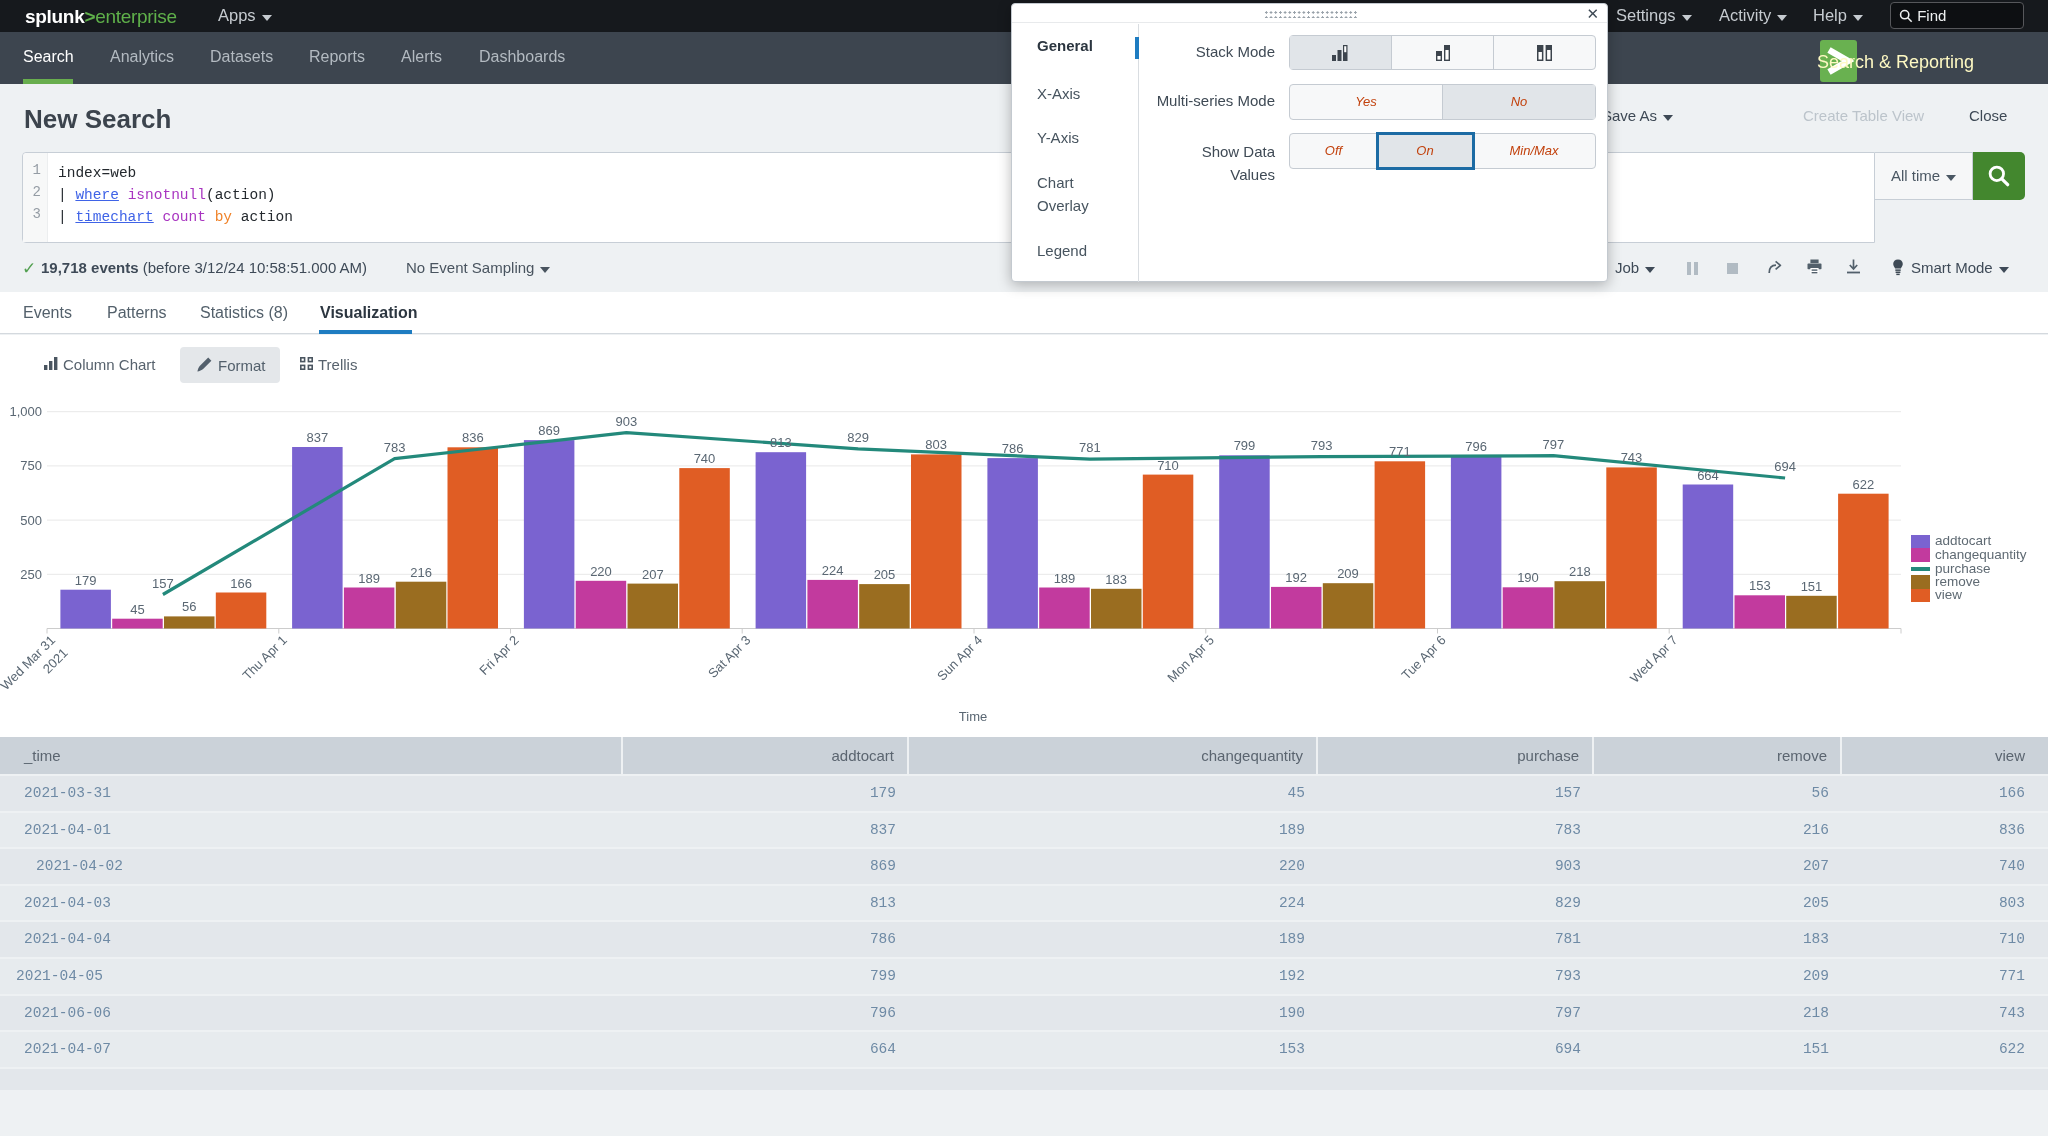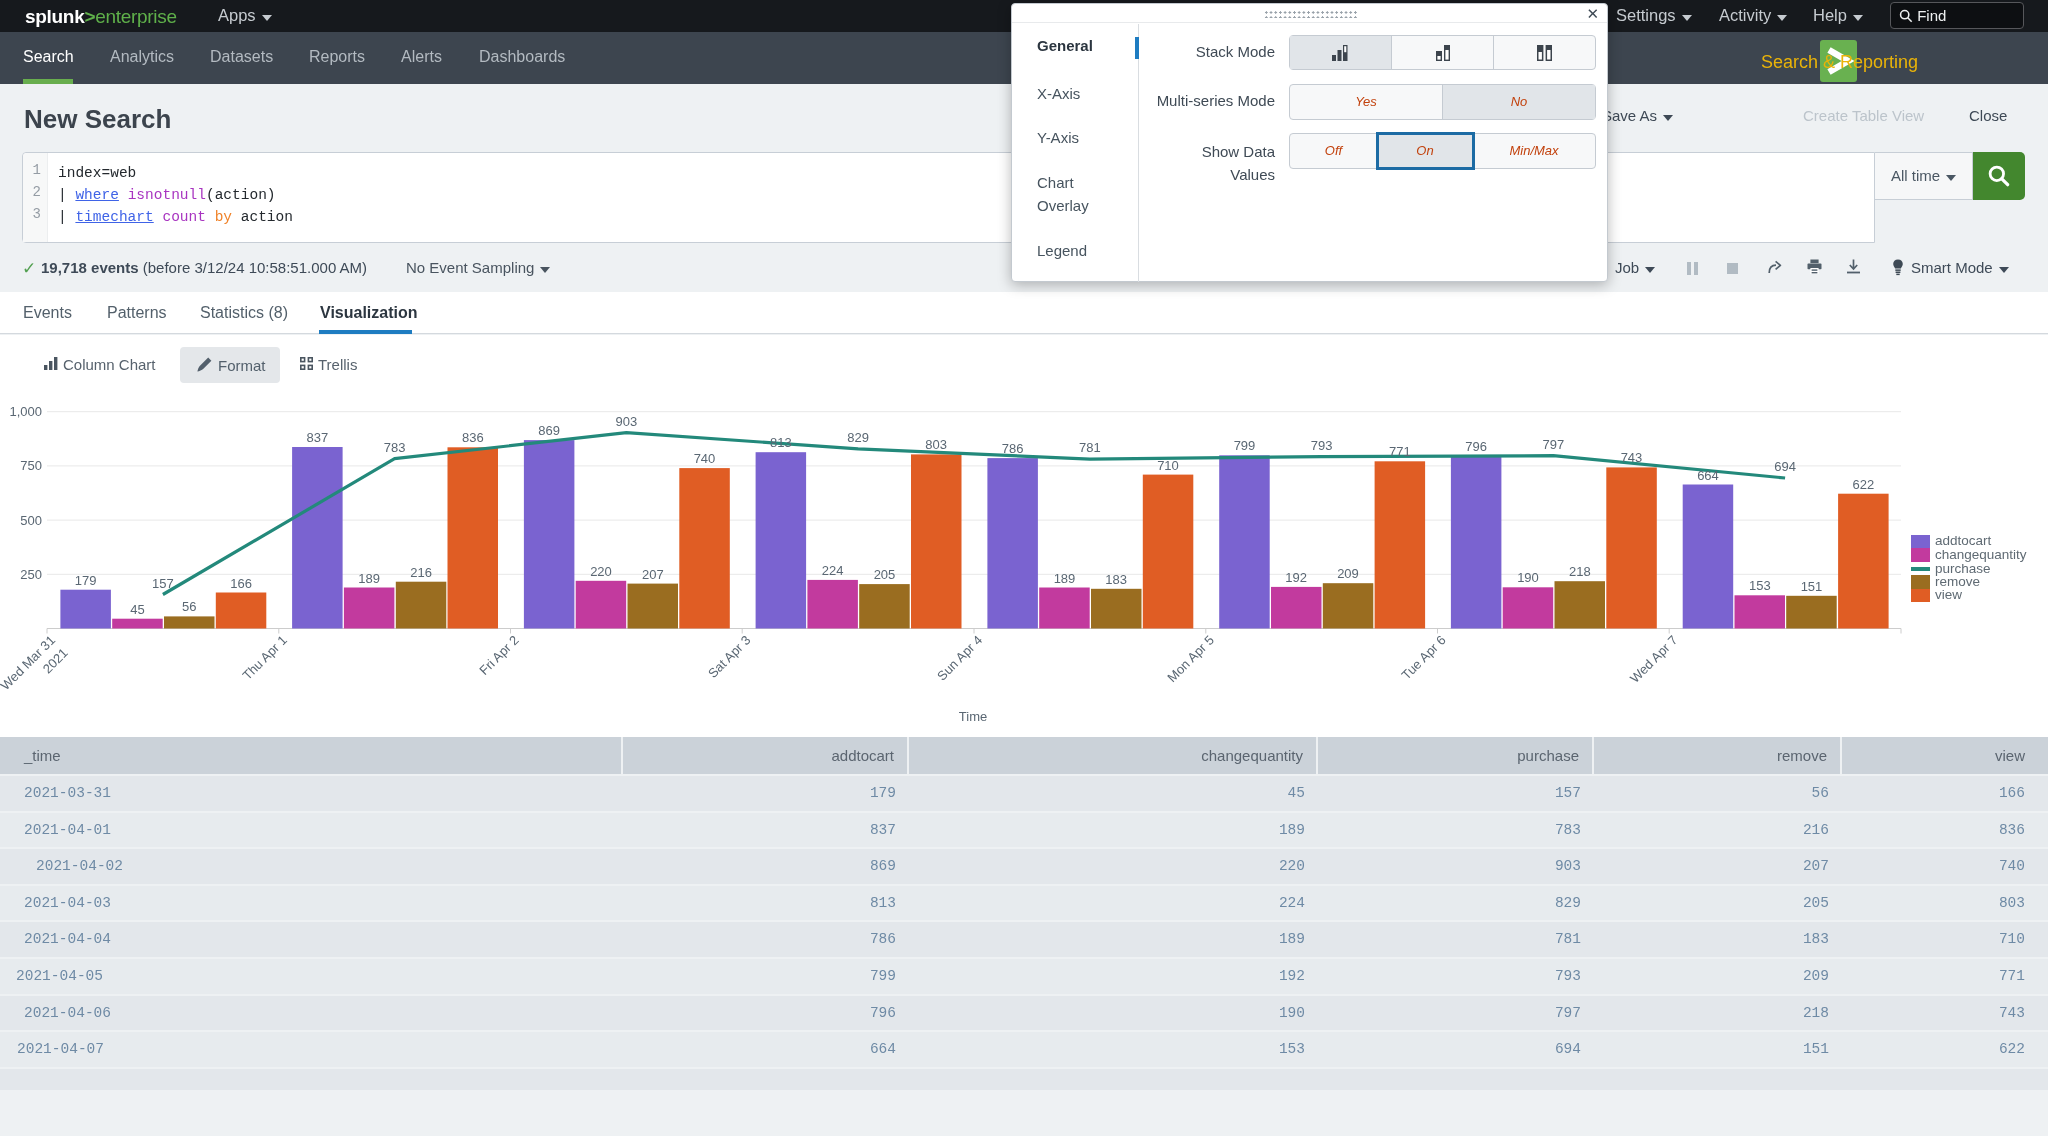--- a/index.html
+++ b/index.html
@@ -13,21 +13,21 @@
 .logo { position:absolute; left:25px; top:6px; font-size:19px; letter-spacing:-0.3px; }
 .logo .w { color:#fff; font-weight:bold; }
 .logo .g { color:#5fb04a; font-weight:bold; }
 .logo .e { color:#5fb04a; font-weight:normal; }
 .topitem { position:absolute; top:6px; color:#c6cbd0; font-size:16.5px; }
 #findbox { position:absolute; left:1890px; top:2px; width:134px; height:27px; border:1px solid #56575b; border-radius:4px; background:#0d0f12; color:#eef0f1; font-size:15px; line-height:25px; padding-left:8px; }
 .nav2 { position:absolute; top:16px; font-size:16px; color:#b3bac1; }
 #nav-search { color:#fff; }
 #nav-underline { position:absolute; left:23px; top:47px; width:50px; height:5px; background:#68ae4e; }
 #appicon { position:absolute; left:1820px; top:8px; width:37px; height:42px; background:#69b150; border-radius:3px; color:#fff; text-align:center; font-size:30px; font-weight:bold; line-height:40px; }
-#appname { position:absolute; left:1761px; top:20px; color:#eab308; font-size:18px; }
+#appname { position:absolute; left:1817px; top:20px; color:#fef9c3; font-size:18px; }
 .jicon { position:absolute; top:2px; }
 
 #h-newsearch { position:absolute; left:24px; top:104px; font-size:26px; font-weight:bold; color:#3c444d; }
 .hact { position:absolute; top:107px; font-size:15px; color:#3e4955; }
 
 #qbox { position:absolute; left:22px; top:152px; width:1853px; height:91px; background:#fff; border:1px solid #c7ced6; border-radius:4px 0 0 4px; }
 #qgutter { position:absolute; left:0; top:0; width:25px; height:89px; background:#f7f8f8; border-right:1px solid #eceeef; border-radius:4px 0 0 0; }
 .qline { position:absolute; left:0; width:1800px; height:22px; font-family:"Liberation Mono", monospace; font-size:14.5px; line-height:22px; white-space:pre; color:#24292e; }
 .qnum { position:absolute; left:0; width:18px; text-align:right; font-family:"Liberation Mono", monospace; font-size:14px; color:#949ca4; }
 .kb { color:#3f63e7;text-decoration:underline; } .kf { color:#a834c0; } .ko { color:#f08228; }
@@ -340,30 +340,30 @@
       <div class="abs" style="left:0;top:2px;width:2048px;height:34.6px;background:#e7ebee;"></div>
 <div class="dcell" style="left:0px;top:2px;width:623px;padding-left:16px;">2021-04-05</div>
 <div class="dcell num" style="left:623px;top:2px;width:286px;padding-right:13px;">799</div>
 <div class="dcell num" style="left:909px;top:2px;width:409px;padding-right:13px;">192</div>
 <div class="dcell num" style="left:1318px;top:2px;width:276px;padding-right:13px;">793</div>
 <div class="dcell num" style="left:1594px;top:2px;width:248px;padding-right:13px;">209</div>
 <div class="dcell num" style="left:1842px;top:2px;width:206px;padding-right:23px;">771</div>
 </div>
 <div class="trow" style="height:36.6px;">
       <div class="abs" style="left:0;top:2px;width:2048px;height:34.6px;background:#e3e7eb;"></div>
-<div class="dcell" style="left:0px;top:2px;width:623px;padding-left:24px;">2021-04-06</div>
+<div class="dcell" style="left:0px;top:2px;width:623px;padding-left:24px;">2021-06-06</div>
 <div class="dcell num" style="left:623px;top:2px;width:286px;padding-right:13px;">796</div>
 <div class="dcell num" style="left:909px;top:2px;width:409px;padding-right:13px;">190</div>
 <div class="dcell num" style="left:1318px;top:2px;width:276px;padding-right:13px;">797</div>
 <div class="dcell num" style="left:1594px;top:2px;width:248px;padding-right:13px;">218</div>
 <div class="dcell num" style="left:1842px;top:2px;width:206px;padding-right:23px;">743</div>
 </div>
 <div class="trow" style="height:36.6px;">
       <div class="abs" style="left:0;top:2px;width:2048px;height:34.6px;background:#e7ebee;"></div>
-<div class="dcell" style="left:0px;top:2px;width:623px;padding-left:17px;">2021-04-07</div>
+<div class="dcell" style="left:0px;top:2px;width:623px;padding-left:24px;">2021-04-07</div>
 <div class="dcell num" style="left:623px;top:2px;width:286px;padding-right:13px;">664</div>
 <div class="dcell num" style="left:909px;top:2px;width:409px;padding-right:13px;">153</div>
 <div class="dcell num" style="left:1318px;top:2px;width:276px;padding-right:13px;">694</div>
 <div class="dcell num" style="left:1594px;top:2px;width:248px;padding-right:13px;">151</div>
 <div class="dcell num" style="left:1842px;top:2px;width:206px;padding-right:23px;">622</div>
 </div>
 <div style="position:relative;width:2048px;height:23px;">
       <div class="abs" style="left:0;top:2px;width:2048px;height:21px;background:#e3e7eb;"></div>
     </div>
 </div>

